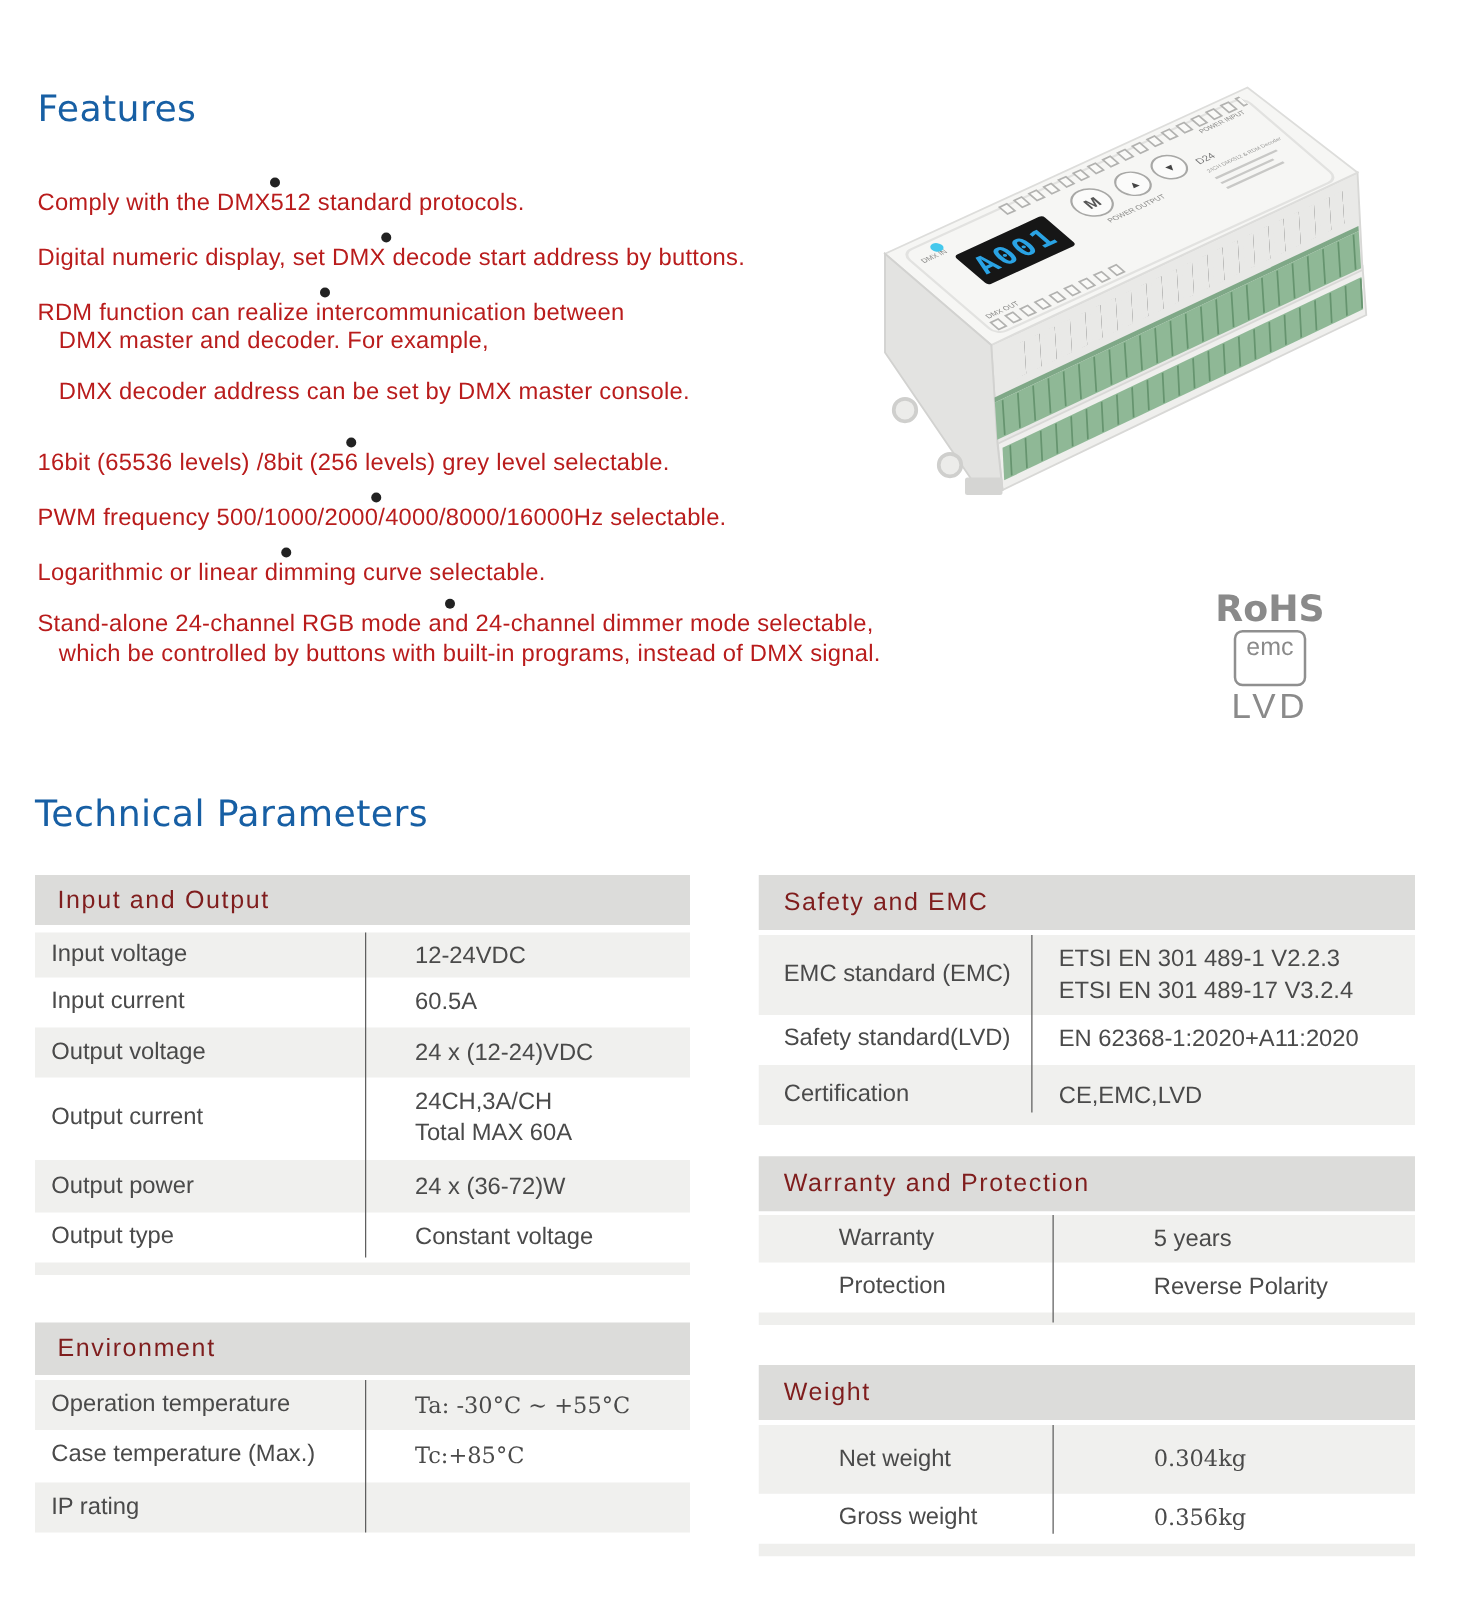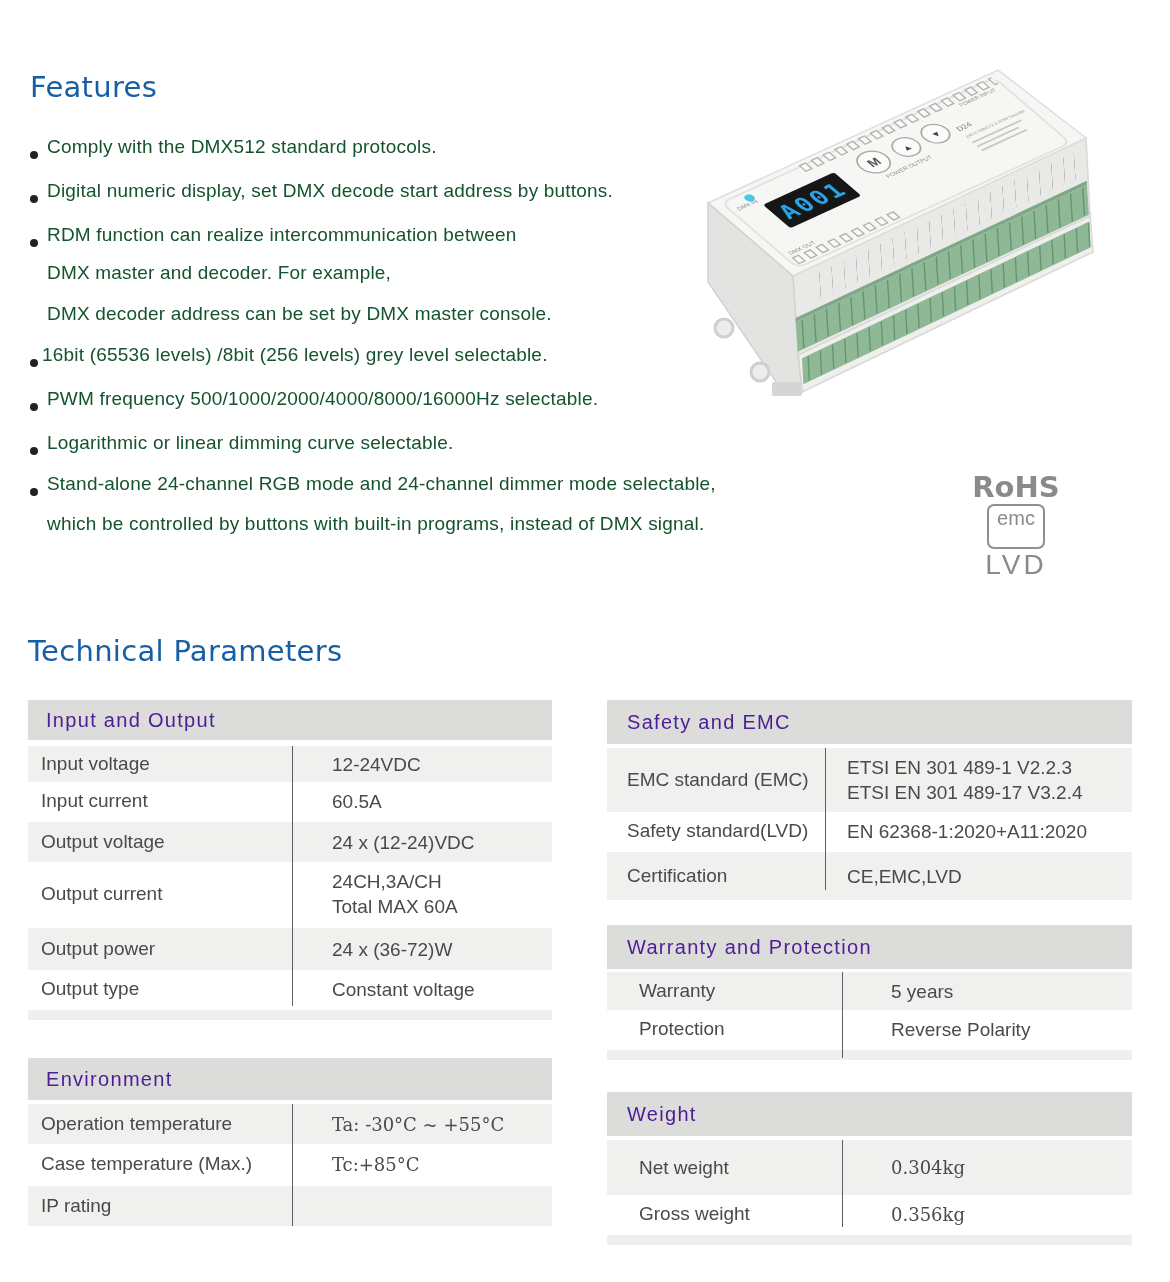--- a/index.html
+++ b/index.html
@@ -1,50 +1,50 @@
 <!DOCTYPE html>
 <html><head>
 <meta charset="utf-8">
 <style>
   html,body{margin:0;padding:0;background:#ffffff;}
   .page{position:relative;width:1170px;height:1282px;background:#fff;overflow:hidden;
         font-family:"Liberation Sans",sans-serif;}
   .h1{position:absolute;font-family:"DejaVu Sans",sans-serif;font-size:29px;
       color:#175fa4;letter-spacing:.3px;}
   
-  .feat{position:absolute;left:30px;display:flex;align-items:flex-end;
-        color:#14532d;font-size:19px;line-height:25px;letter-spacing:.2px;}
+  .feat{position:absolute;left:30px;display:flex;align-items:center;
+        color:#b91c1c;font-size:19px;line-height:25px;letter-spacing:.2px;flex-direction:column;}
   .feat .dot{width:8px;height:8px;border-radius:50%;background:#222;margin:8px 9px 0 0;flex:none;}
   .feat.cont{padding-left:17px;}
   .feat.tight .dot{margin-right:4px;}
   
   .tbl{position:absolute;}
   .thead{background:#dcdcda;display:flex;align-items:center;font-size:20px;
-         color:#4c1d95;letter-spacing:1.3px;}
+         color:#7f1d1d;letter-spacing:1.3px;}
   .trows{position:relative;}
   .row{display:flex;align-items:center;}
   .row.g{background:#f0f0ee;}
   .lbl{font-size:19px;color:#4a4a4a;flex:none;}
   .val{font-size:19px;color:#4a4a4a;white-space:pre-line;line-height:25px;flex:1;}
   .val.serif{font-family:"DejaVu Serif",serif;font-size:18px;}
   .vline{position:absolute;width:1px;background:#5f5f5f;}
   .strip{background:#efefed;}
   
   .t-left{width:524px;}
   .t-left .thead{height:40px;padding-left:18px;}
   .t-left .lbl{width:251px;padding-left:13px;}
   .t-left .val{padding-left:40px;}
   .t-left .vline{left:264px;}
   
   .t-right{width:525px;}
   .t-right .thead{height:44px;padding-left:20px;}
   .t-safety .lbl{width:198px;padding-left:20px;}
   .t-safety .val{padding-left:22px;}
   .t-safety .vline{left:218px;}
-  .t-wp .lbl{width:215px;padding-left:32px;}
+  .t-wp .lbl{width:215px;padding-left:20px;margin-left:44px;}
   .t-wp .val{padding-left:37px;}
   .t-wp .vline{left:235px;}
   
   .certs{position:absolute;left:868px;top:470px;width:296px;height:50px;display:flex;
          align-items:center;justify-content:space-between;color:#8a8a8a;flex-direction:column;}
   .rohs{font-family:"DejaVu Sans",sans-serif;font-weight:bold;font-size:29px;color:#8a8a8a;}
   .emcbox{border:2px solid #8f8f8f;border-radius:7px;padding:1px 8px 17px 8px;
           font-size:20px;color:#8a8a8a;}
   .lvd{font-size:28px;letter-spacing:3px;color:#8a8a8a;}
 </style>

